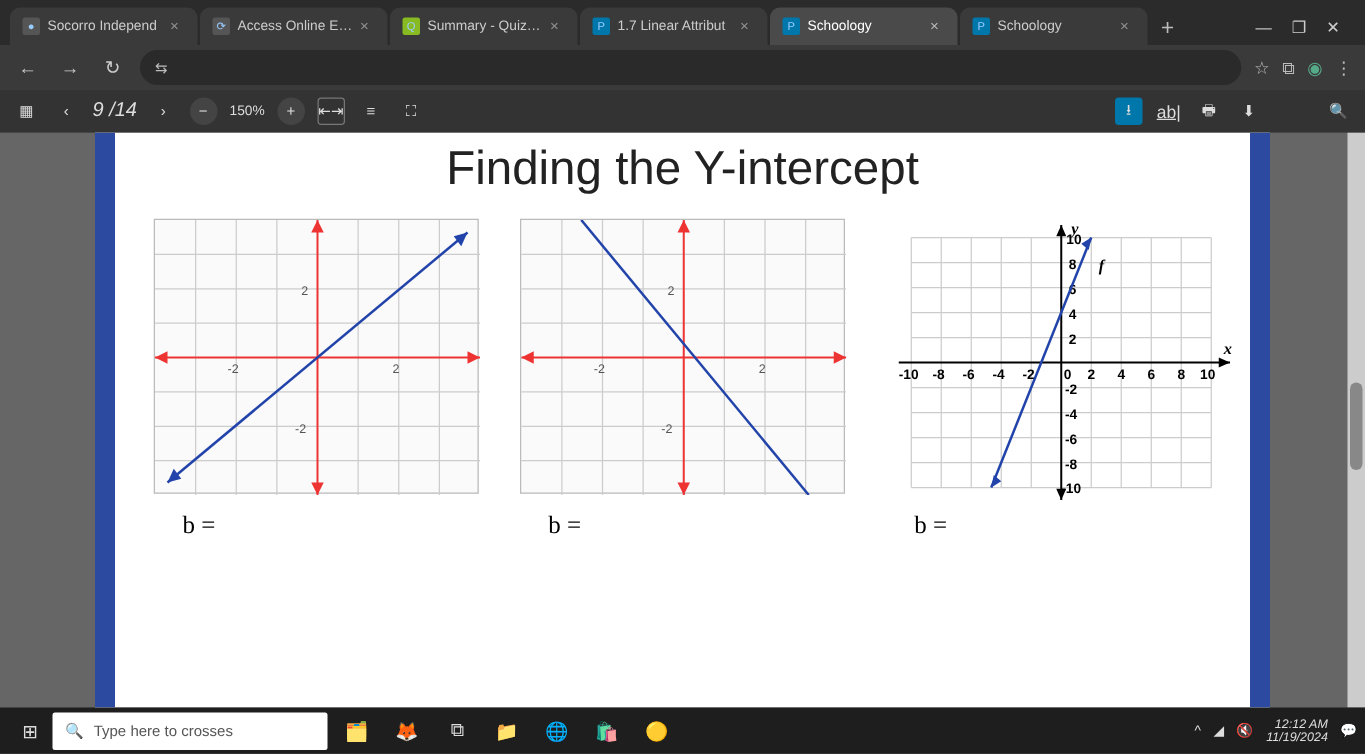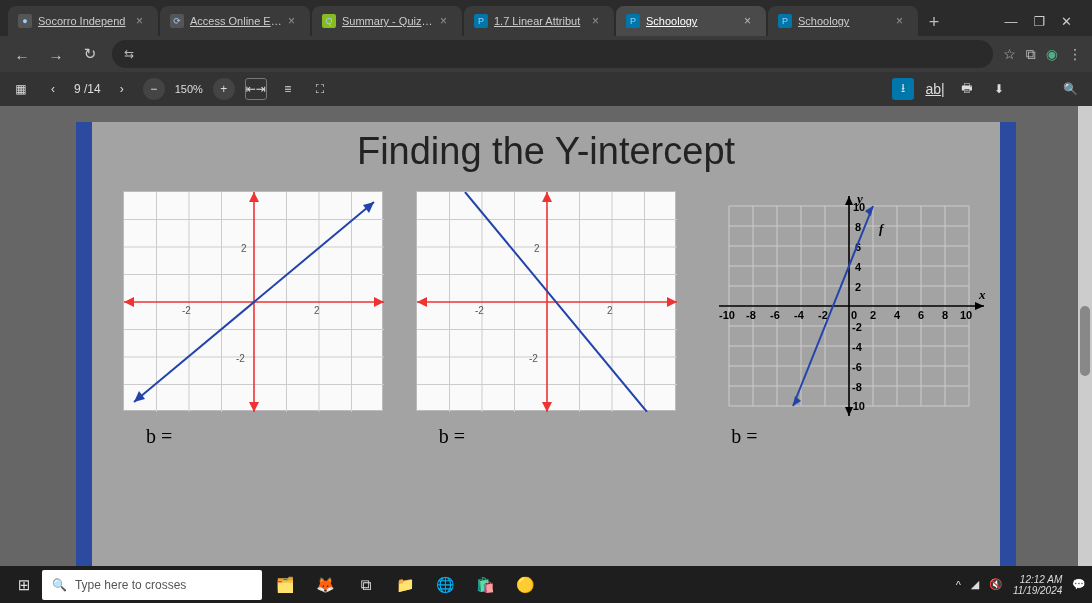--- a/index.html
+++ b/index.html
@@ -2,36 +2,36 @@
 <html><head>
 <meta charset="utf-8">
 <style>
   * { box-sizing: border-box; margin: 0; padding: 0; }
   body { font-family: -apple-system, BlinkMacSystemFont, "Segoe UI", Arial, sans-serif; width:1092px; height:603px; overflow:hidden; background:#1a1a1a; }
   
   .tabstrip { background:#2b2b2b; height:36px; display:flex; align-items:flex-end; padding:0 8px; gap:0; }
   .tab { background:#3a3a3a; color:#ccc; height:30px; border-radius:8px 8px 0 0; padding:0 10px; display:flex; align-items:center; gap:6px; font-size:11px; margin-right:2px; max-width:150px; flex:1 1 0; white-space:nowrap; overflow:hidden; position:relative;}
   .tab.active { background:#4a4a4a; color:#fff; }
   .tab .favicon { width:14px; height:14px; background:#555; border-radius:2px; flex:0 0 14px; display:flex; align-items:center; justify-content:center; font-size:9px; color:#9cf;}
-  .tab .title { flex:1 1 auto; overflow:hidden; text-overflow:ellipsis;text-decoration:underline;}
+  .tab .title { flex:1 1 auto; overflow:hidden; text-overflow:ellipsis;}
   .tab .close { flex:0 0 12px; font-size:12px; opacity:.6;}
   .newtab { width:28px; height:28px; color:#bbb; display:flex; align-items:center; justify-content:center; font-size:18px;}
   .win-ctrls { margin-left:auto; display:flex; gap:16px; color:#ccc; padding:0 12px; align-items:center; height:30px; font-size:13px;}
   .addrbar { background:#3a3a3a; height:36px; display:flex; align-items:center; padding:0 10px; gap:10px; }
   .nav-ico { color:#ccc; width:24px; text-align:center; font-size:15px; cursor:pointer;}
   .url-field { flex:1; background:#2a2a2a; border-radius:18px; height:28px; display:flex; align-items:center; padding:0 12px; color:#bbb; font-size:12px; gap:8px;}
   .url-ico { display:flex; gap:10px; color:#bbb; font-size:14px; }
   
   .doc-toolbar { background:#333; height:34px; display:flex; align-items:center; padding:0 10px; gap:10px; color:#ddd; font-size:12px;}
   .doc-toolbar .btn { width:22px; height:22px; display:flex; align-items:center; justify-content:center; cursor:pointer; border-radius:3px;}
   .doc-toolbar .round { background:#444; border-radius:50%;}
   .doc-toolbar .spacer { flex:1;}
   
   .viewer { background:#666; height:460px; position:relative; overflow:hidden;}
-  .page { background:#a3a3a3; width:940px; height:460px; margin:16px auto; position:relative; }
+  .page { background:#ffffff; width:940px; height:460px; margin:0 auto; position:relative; }
   .band-left, .band-right { position:absolute; top:0; bottom:0; width:16px; background:#2c4aa0;}
   .band-left { left:0;} .band-right { right:0;}
   .content { padding:8px 40px 0 40px; }
   h1.title { font-family: Verdana, sans-serif; font-size:38px; font-weight:400; color:#222; text-align:center; margin-bottom:14px;}
   .subtitle { font-family: Verdana, sans-serif; font-size:18px; color:#222; line-height:1.35; max-width:460px;}
   .close-bubble { position:absolute; top:100px; left:570px; width:22px; height:22px; background:#5a5a5a; color:#fff; border-radius:50%; display:flex; align-items:center; justify-content:center; font-size:13px; font-weight:bold;}
   .graphs { display:flex; justify-content:space-between; margin-top:18px; gap:18px; }
   .graph-col { flex:1; display:flex; flex-direction:column; align-items:center;}
   .graph-box { width:260px; height:220px; border:1px solid #bbb; position:relative; background:#fafafa;}
   .grid line.major { stroke:#ccc; stroke-width:1;}
@@ -106,21 +106,21 @@
     <span>☆</span>
     <span>⧉</span>
     <span style="color:#5a8;">◉</span>
     <span>⋮</span>
   </div>
 </div>
 
 <div class="doc-toolbar">
   <span class="btn">▦</span>
   <span class="btn">‹</span>
-  <span style="font-size:12px;">9 /14</span>
+  <span style="font-size:16px;font-style:italic;">9 /14</span>
   <span class="btn">›</span>
   <span class="btn round">−</span>
   <span style="font-size:11px;">150%</span>
   <span class="btn round">+</span>
   <span class="btn" style="border:1px solid #777;">⇤⇥</span>
   <span class="btn">≡</span>
   <span class="btn">⛶</span>
   <span class="spacer"></span>
   <span class="btn" style="background:#07a;border-radius:3px;">⭳</span>
   <span class="btn" style="font-size:14px;text-decoration:underline;">ab|</span>

